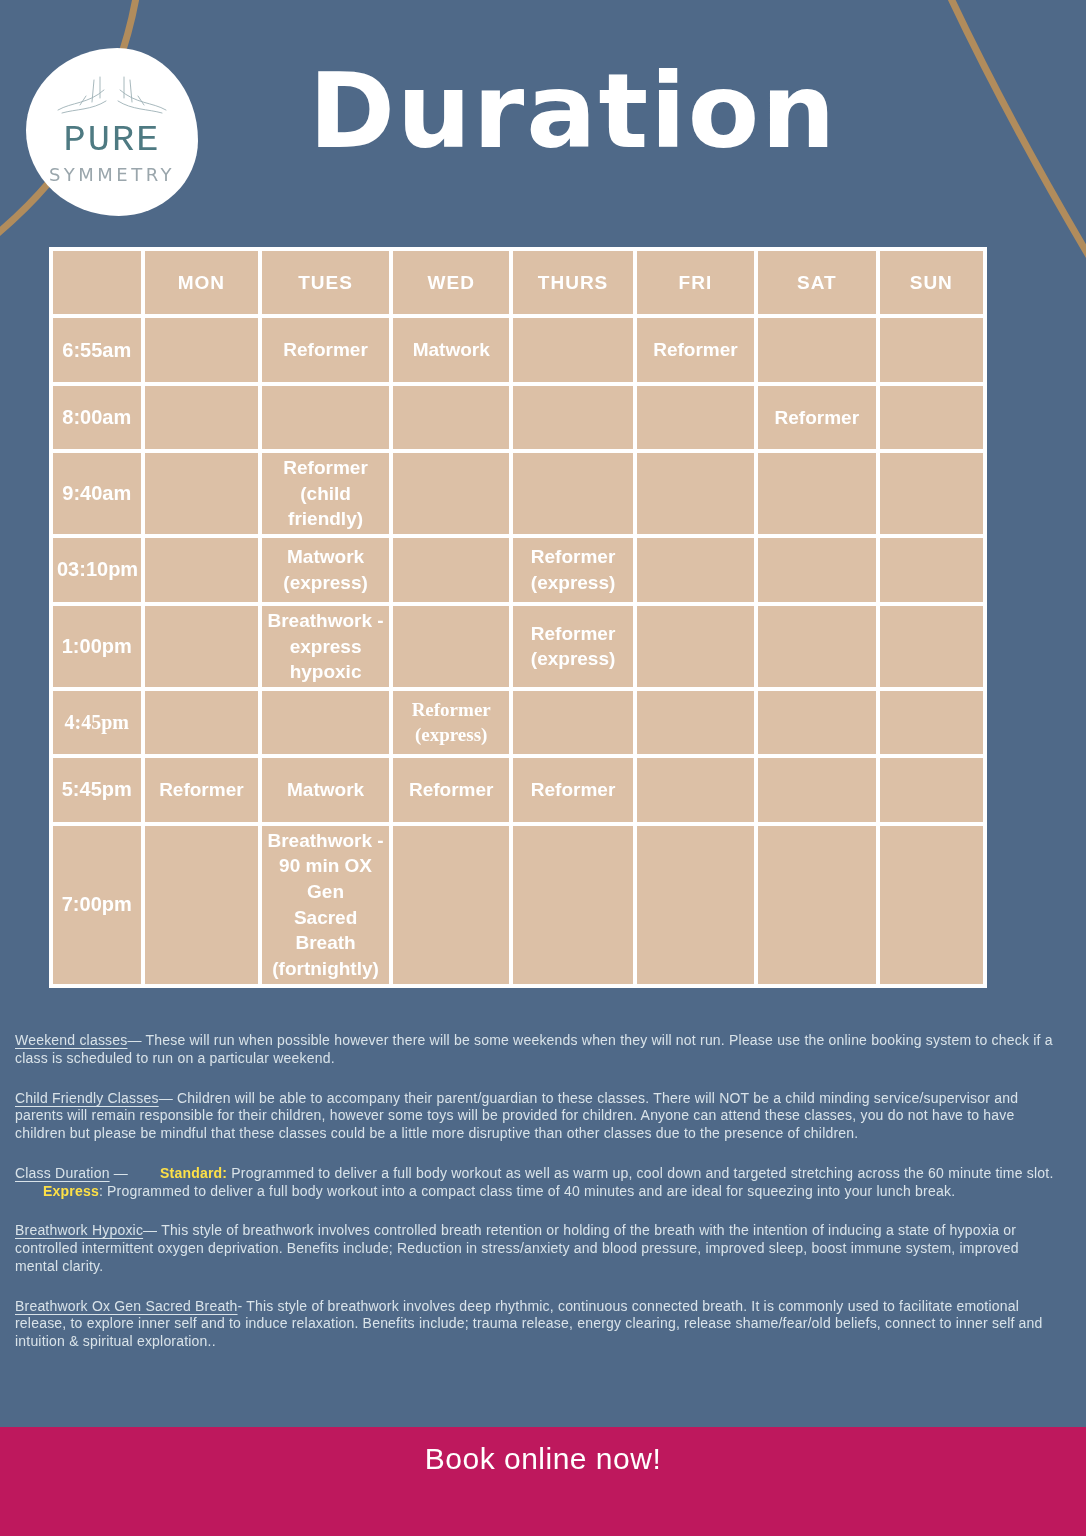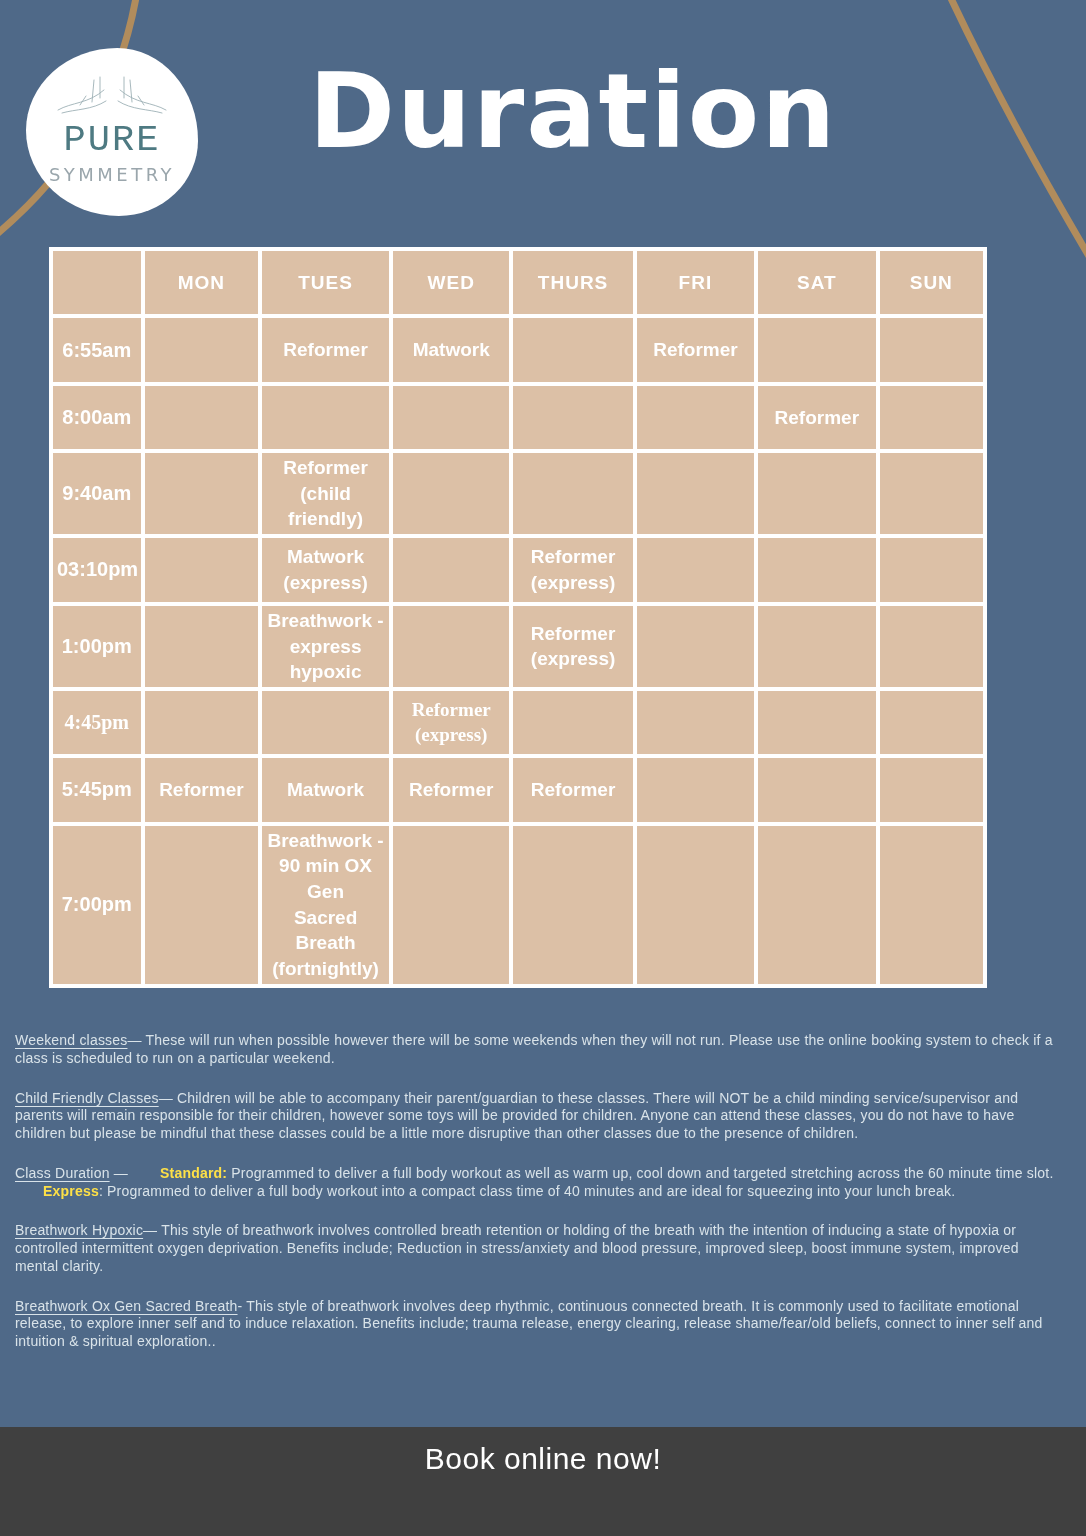--- a/index.html
+++ b/index.html
@@ -94,21 +94,21 @@
     letter-spacing:0.2px;
     z-index:2;
   }
   .notes p{margin:0 0 22px 0;}
   .notes .u{text-decoration:underline;text-underline-offset:3px;}
   .notes .b{font-weight:bold;color:#fde047;margin-left:28px;}
   
   .footer{
     position:absolute;left:0;bottom:0;
     width:100%;height:109px;
-    background:#404040;
+    background:#be185d;
     text-align:center;
     z-index:2;
   }
   .footer-line{
     color:#ffffff;
     font-size:30px;
     letter-spacing:0.5px;
     margin:0;
   }
   .footer-line.first{padding-top:15px;}

